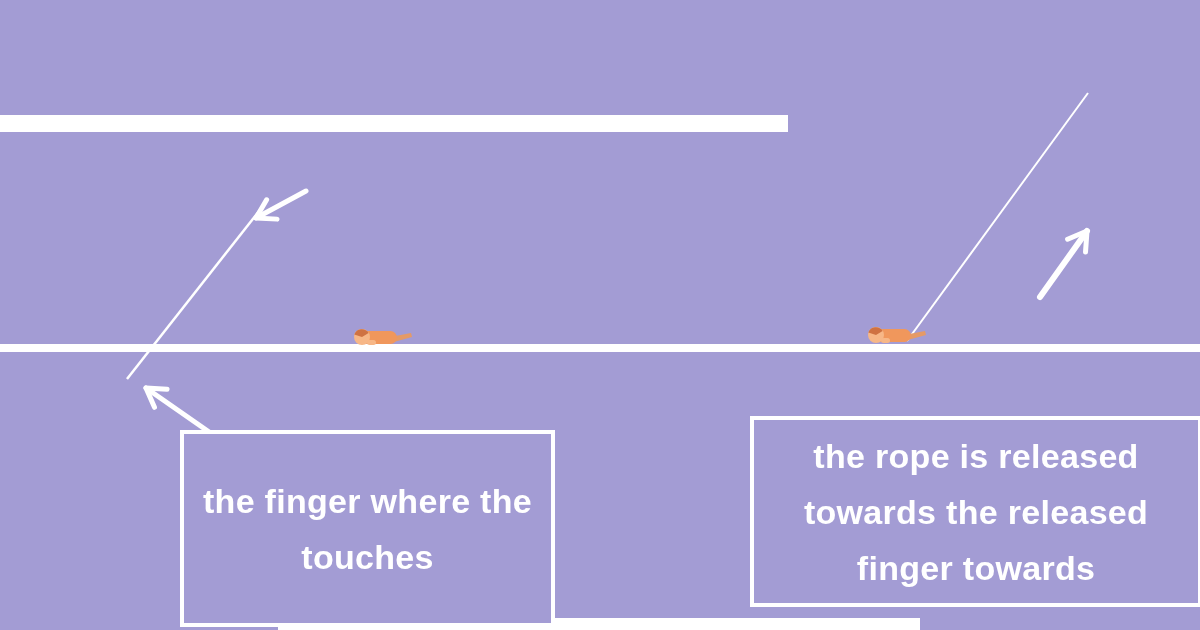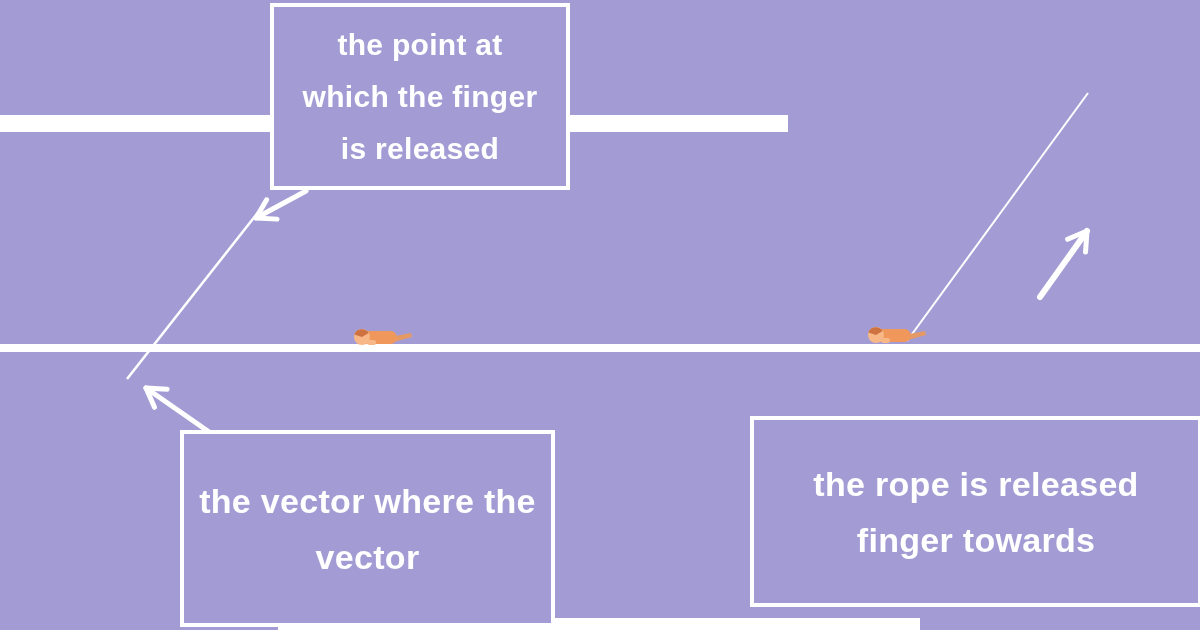--- a/index.html
+++ b/index.html
@@ -73,29 +73,25 @@
     <line x1="907" y1="341" x2="1088" y2="93" stroke="#ffffff" stroke-width="2"></line>
 
     <line x1="306" y1="191" x2="256" y2="218" stroke="#ffffff" stroke-width="5" stroke-linecap="round" marker-end="url(#arrowhead)"></line>
     <line x1="212" y1="434" x2="146" y2="388" stroke="#ffffff" stroke-width="5" stroke-linecap="round" marker-end="url(#arrowhead)"></line>
     <line x1="1040" y1="297" x2="1087" y2="231" stroke="#ffffff" stroke-width="6" stroke-linecap="round" marker-end="url(#arrowhead)"></line>
 
     <use href="#char" transform="translate(352,322)"></use>
     <use href="#char" transform="translate(866,320)"></use>
   </svg>
 
-  <div class="label-box box-release">
-    <div class="line">the point at</div>
-    <div class="line">which the finger</div>
-    <div class="line">is released</div>
-  </div>
 
   <div class="label-box box-touch">
-    <div class="line">the vector where the</div>
-    <div class="line">vector</div>
+    <div class="line">the finger where the</div>
+    <div class="line">touches</div>
   </div>
 
   <div class="label-box box-rope">
     <div class="line">the rope is released</div>
+    <div class="line">towards the released</div>
     <div class="line">finger towards</div>
   </div>
 
 </div>
 
 </body></html>

